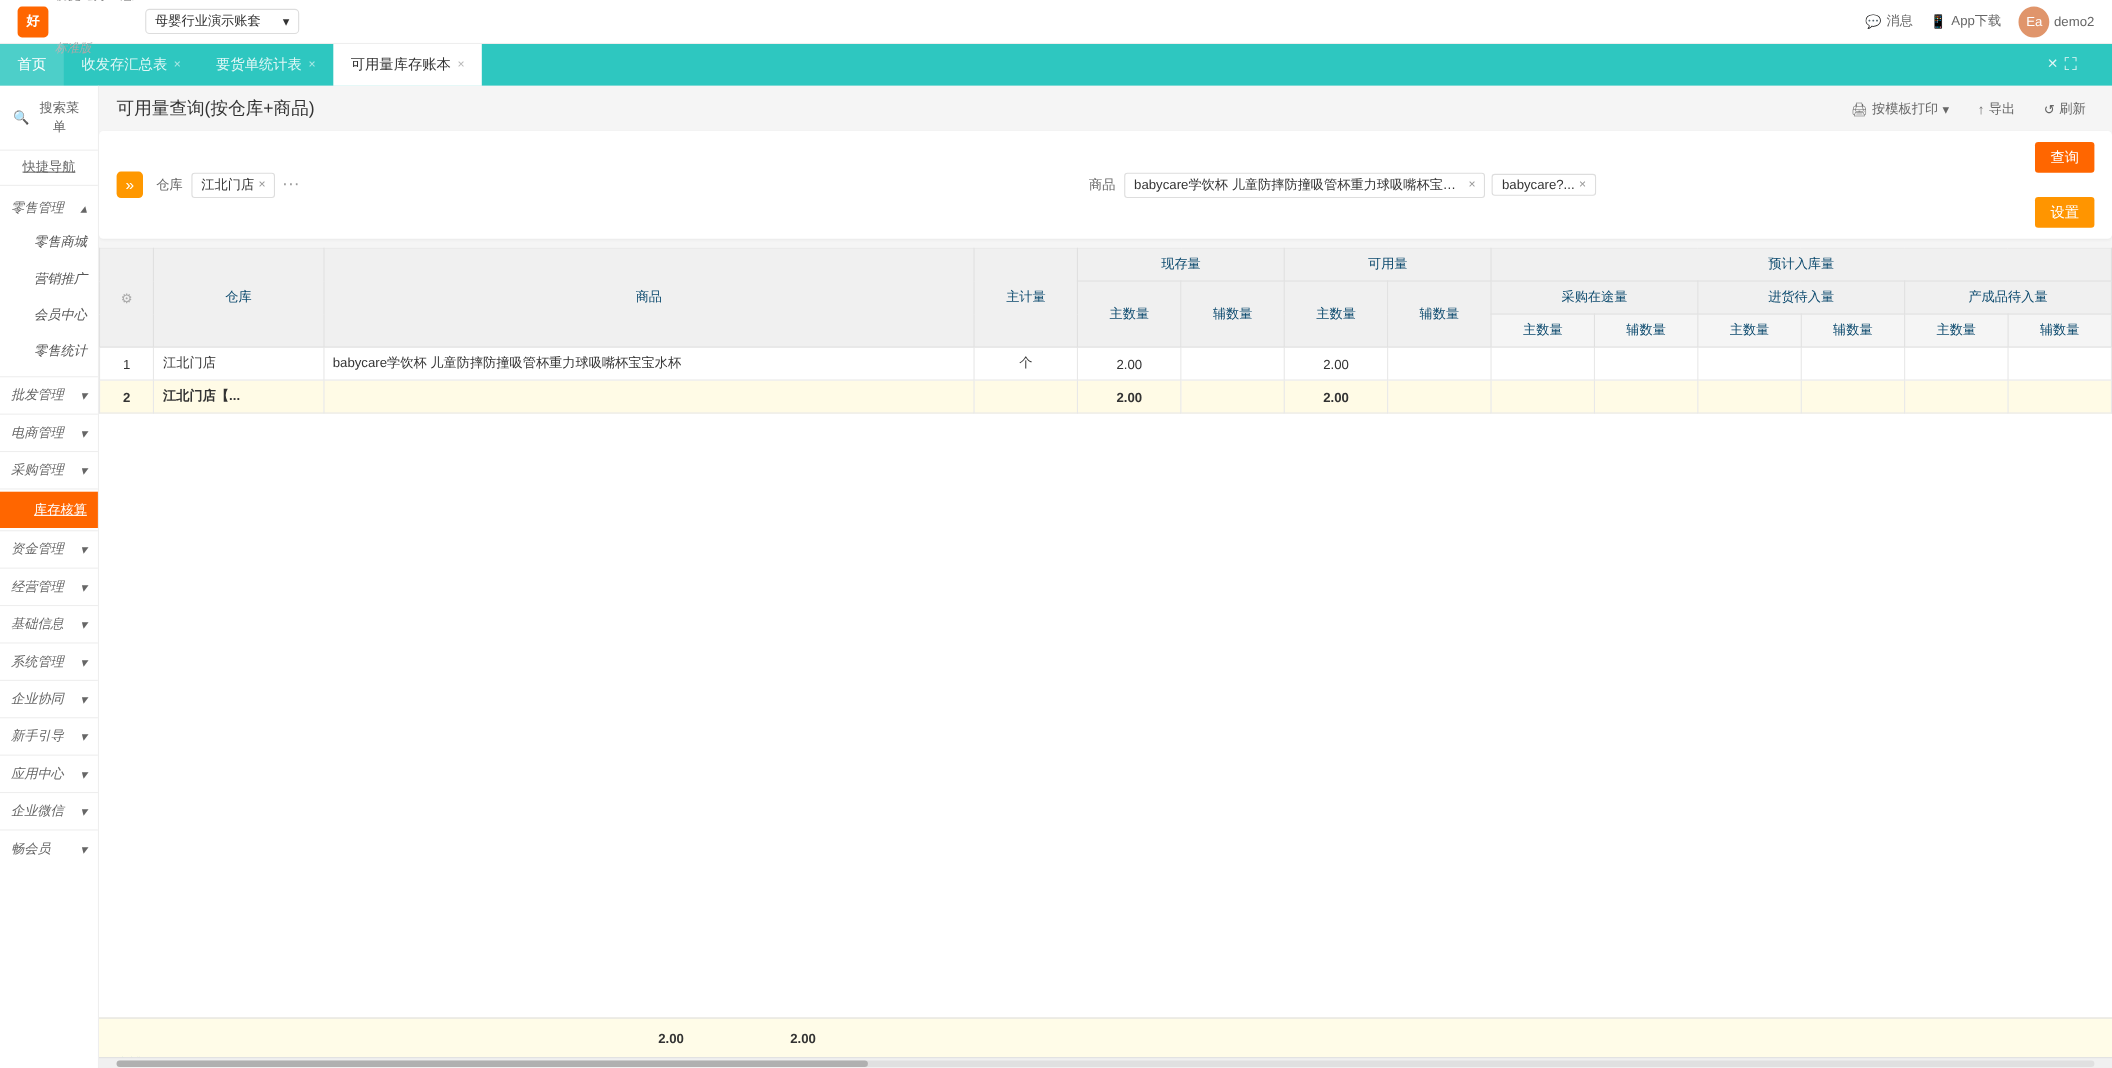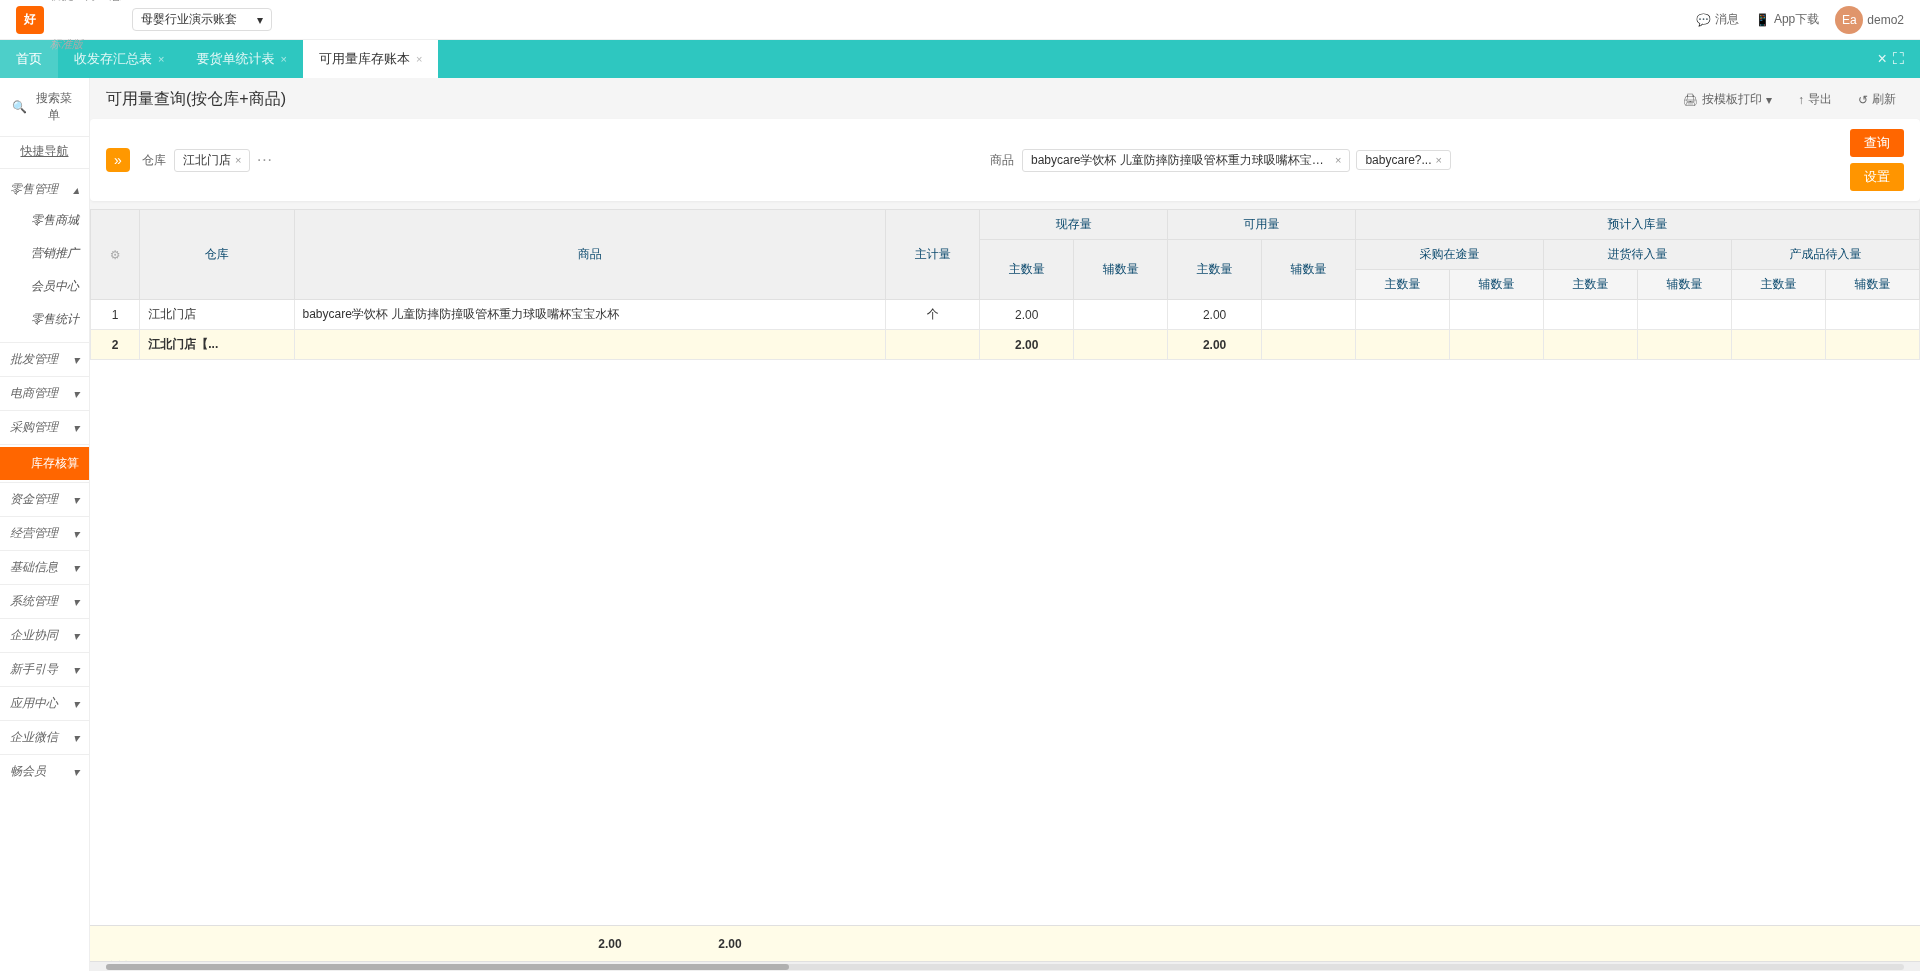--- a/index.html
+++ b/index.html
@@ -16,21 +16,21 @@
     .logo-icon { width: 28px; height: 28px; background: #ff6600; border-radius: 4px; display: flex; align-items: center; justify-content: center; color: white; font-size: 12px; font-weight: bold; }
     .logo-text { font-size: 12px; color: #666; line-height: 1.2; font-style: italic; }
     .industry-selector { display: flex; align-items: center; gap: 4px; border: 1px solid #ddd; border-radius: 4px; padding: 2px 8px; font-size: 12px; color: #333; background: #fff; cursor: pointer; min-width: 140px; }
     .top-bar-right { display: flex; align-items: center; gap: 16px; }
     .top-right-item { display: flex; align-items: center; gap: 4px; font-size: 12px; color: #666; cursor: pointer; }
     .avatar { width: 28px; height: 28px; border-radius: 50%; background: #e0956b; display: flex; align-items: center; justify-content: center; color: #fff; font-size: 12px; }
 
     
     .nav-tabs {
       display: flex; align-items: center;
-      background: #2ec7c0; height: 38px; padding: 0 0 0 0;
+      background: #2ec7c0; height: 38px; padding: 0 16px 0 0;
       border-bottom: none;
     }
     .nav-tab {
       display: flex; align-items: center; gap: 6px;
       padding: 0 16px; height: 38px; font-size: 13px; color: rgba(255,255,255,0.85);
       cursor: pointer; position: relative; white-space: nowrap;
     }
     .nav-tab.home { background: rgba(255,255,255,0.15); color: white; }
     .nav-tab.active { background: #fff; color: #333; }
     .nav-tab .close-btn { font-size: 11px; color: inherit; cursor: pointer; opacity: 0.7; }
@@ -53,21 +53,21 @@
       font-style: italic;
     }
     .sidebar-section-header {
       display: flex; align-items: center; justify-content: space-between;
       padding: 6px 10px; font-size: 12px; color: #666; cursor: pointer;
     }
     .sidebar-item {
       padding: 8px 10px; font-size: 12px; color: #555; cursor: pointer;
       text-align: right;
     }
-    .sidebar-item.active { background: #ff6600; color: #fff; }
+    .sidebar-item.active { background: #ff6600; color: #fff; text-decoration: underline; }
     .sidebar-divider { height: 1px; background: #eee; margin: 2px 0; }
 
     
     .main-content { flex: 1; display: flex; flex-direction: column; overflow: hidden; background: #f5f5f5; }
     .page-header {
       display: flex; align-items: center; justify-content: space-between;
       padding: 10px 16px 8px 16px; background: #f5f5f5;
     }
     .page-title { font-size: 16px; font-weight: 500; color: #333; }
     .page-header-actions { display: flex; align-items: center; gap: 10px; }
@@ -96,21 +96,21 @@
       padding: 6px 8px; text-align: center; color: #0c4a6e; font-weight: normal;
       white-space: nowrap;
     }
     thead tr.sub-header th { background: #f5f5f5; }
     tbody tr td { border: 1px solid #e8e8e8; padding: 6px 8px; color: #333; text-align: center; }
     tbody tr.subtotal td { background: #fffbe6; font-weight: bold; }
     .gear-cell { color: #aaa; cursor: pointer; }
     .text-left { text-align: left !important; }
     .num-cell { color: #333; }
 
-    .right-filter-btns { display: flex; flex-direction: column; gap: 2px; align-items: flex-end; border-radius: 10px; }
+    .right-filter-btns { display: flex; flex-direction: column; gap: 18px; align-items: flex-end; border-radius: 10px; }
 
     .filter-row { display: flex; align-items: flex-start; flex: 1; }
     .filter-col1 { display: flex; align-items: center; gap: 8px; flex: 1; }
     .filter-col2 { display: flex; align-items: center; gap: 8px; flex: 1; }
   </style>
 </head>
 <body>
 
 <div class="top-bar">
   <div class="top-bar-left">

